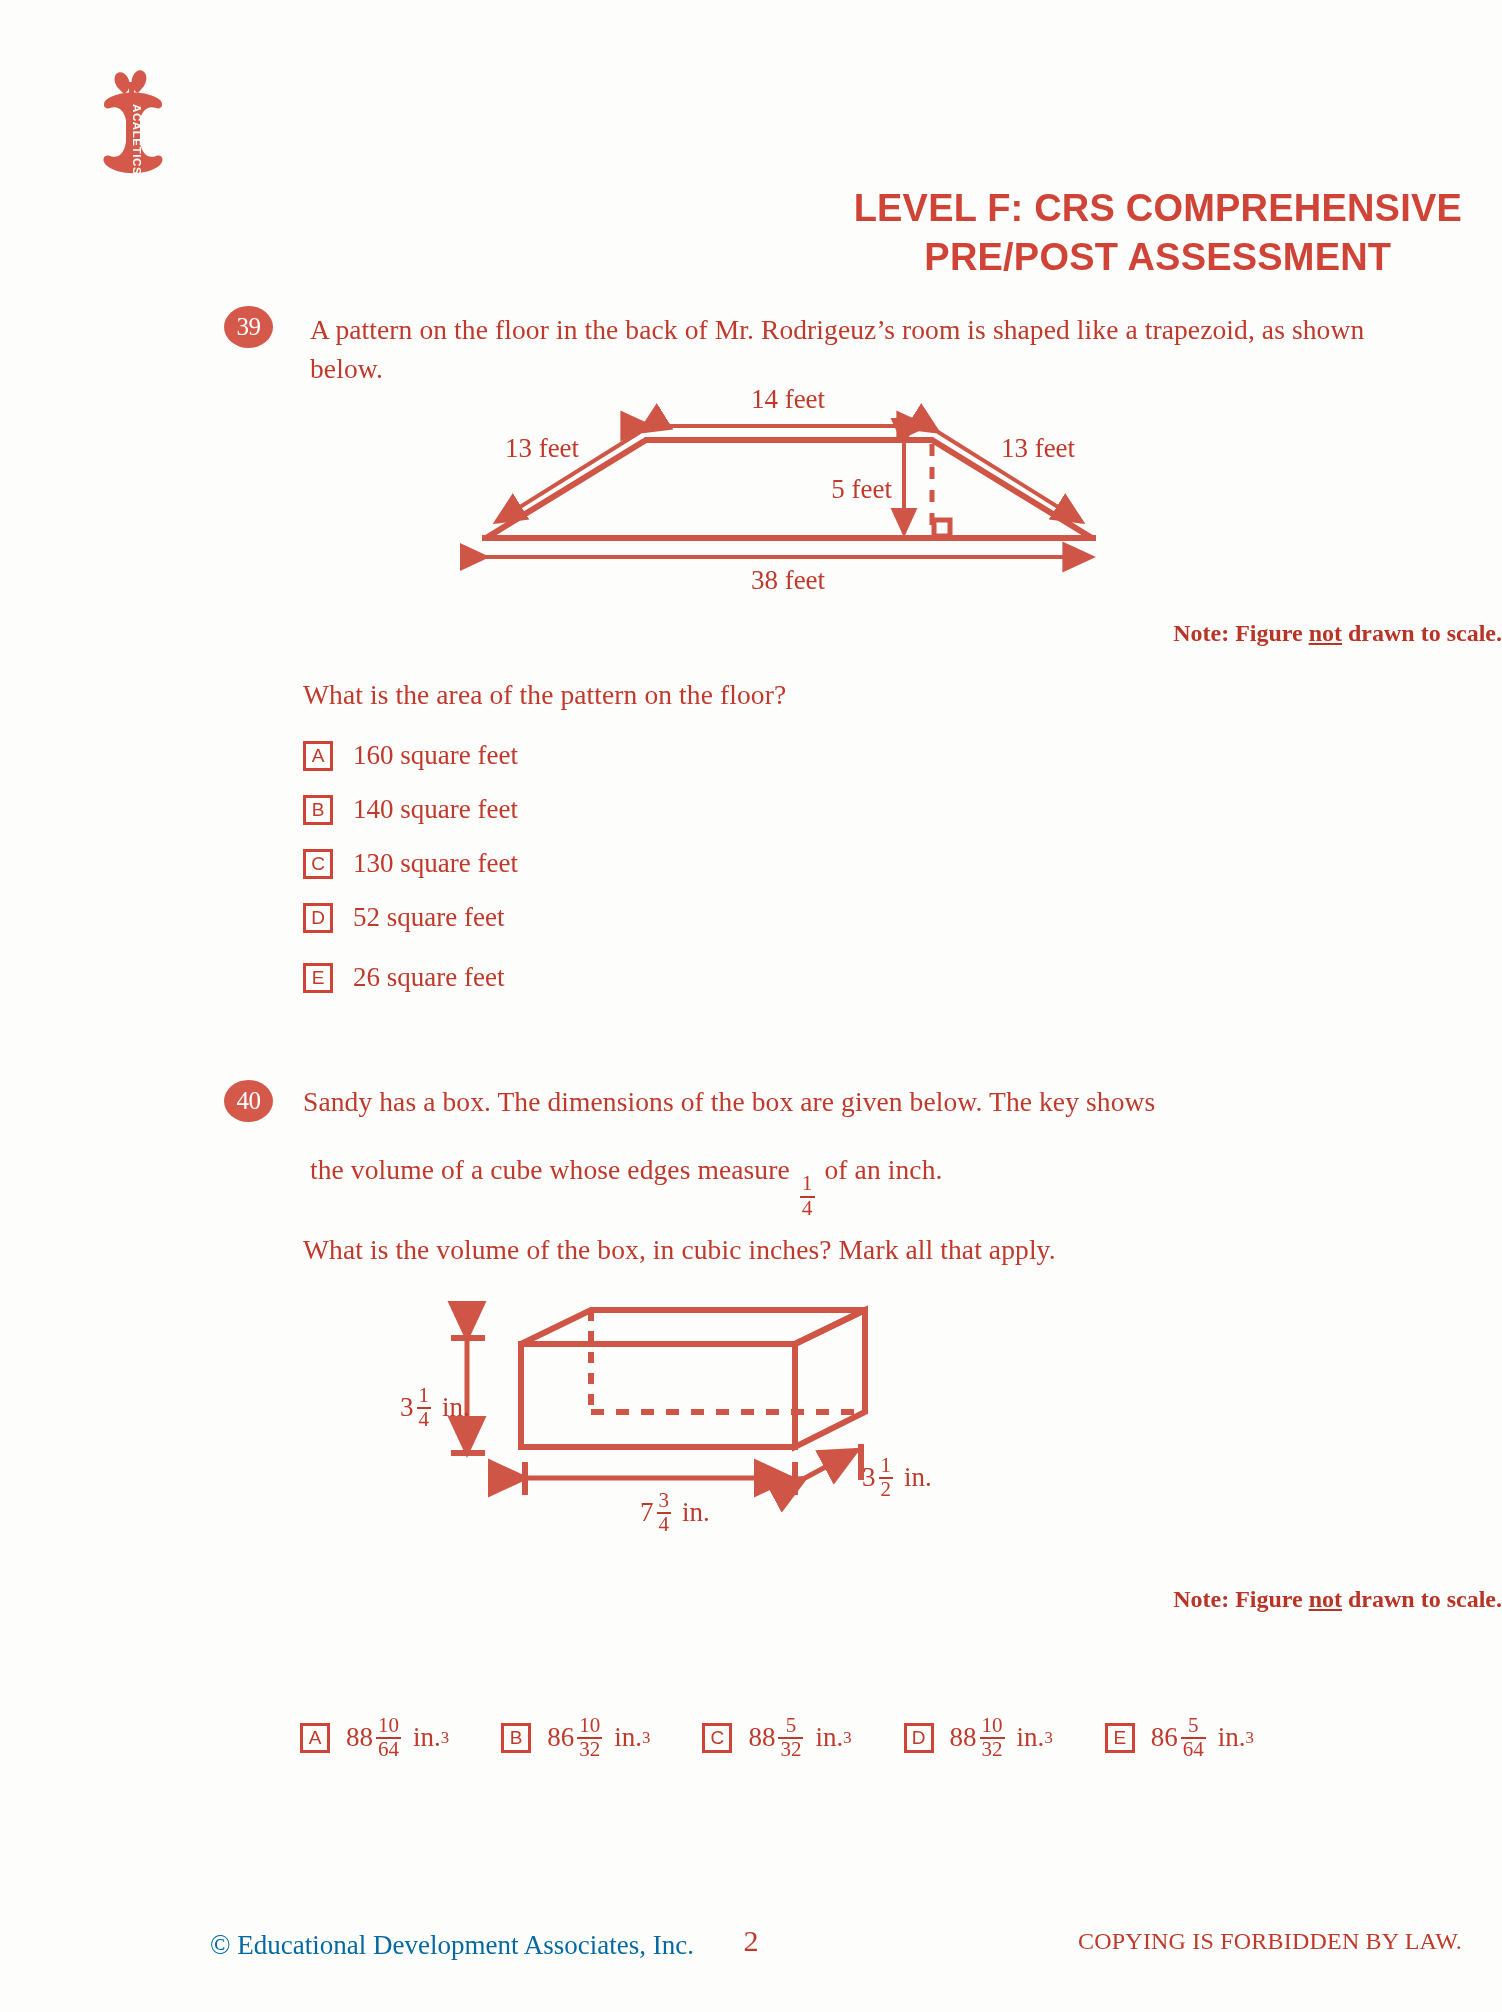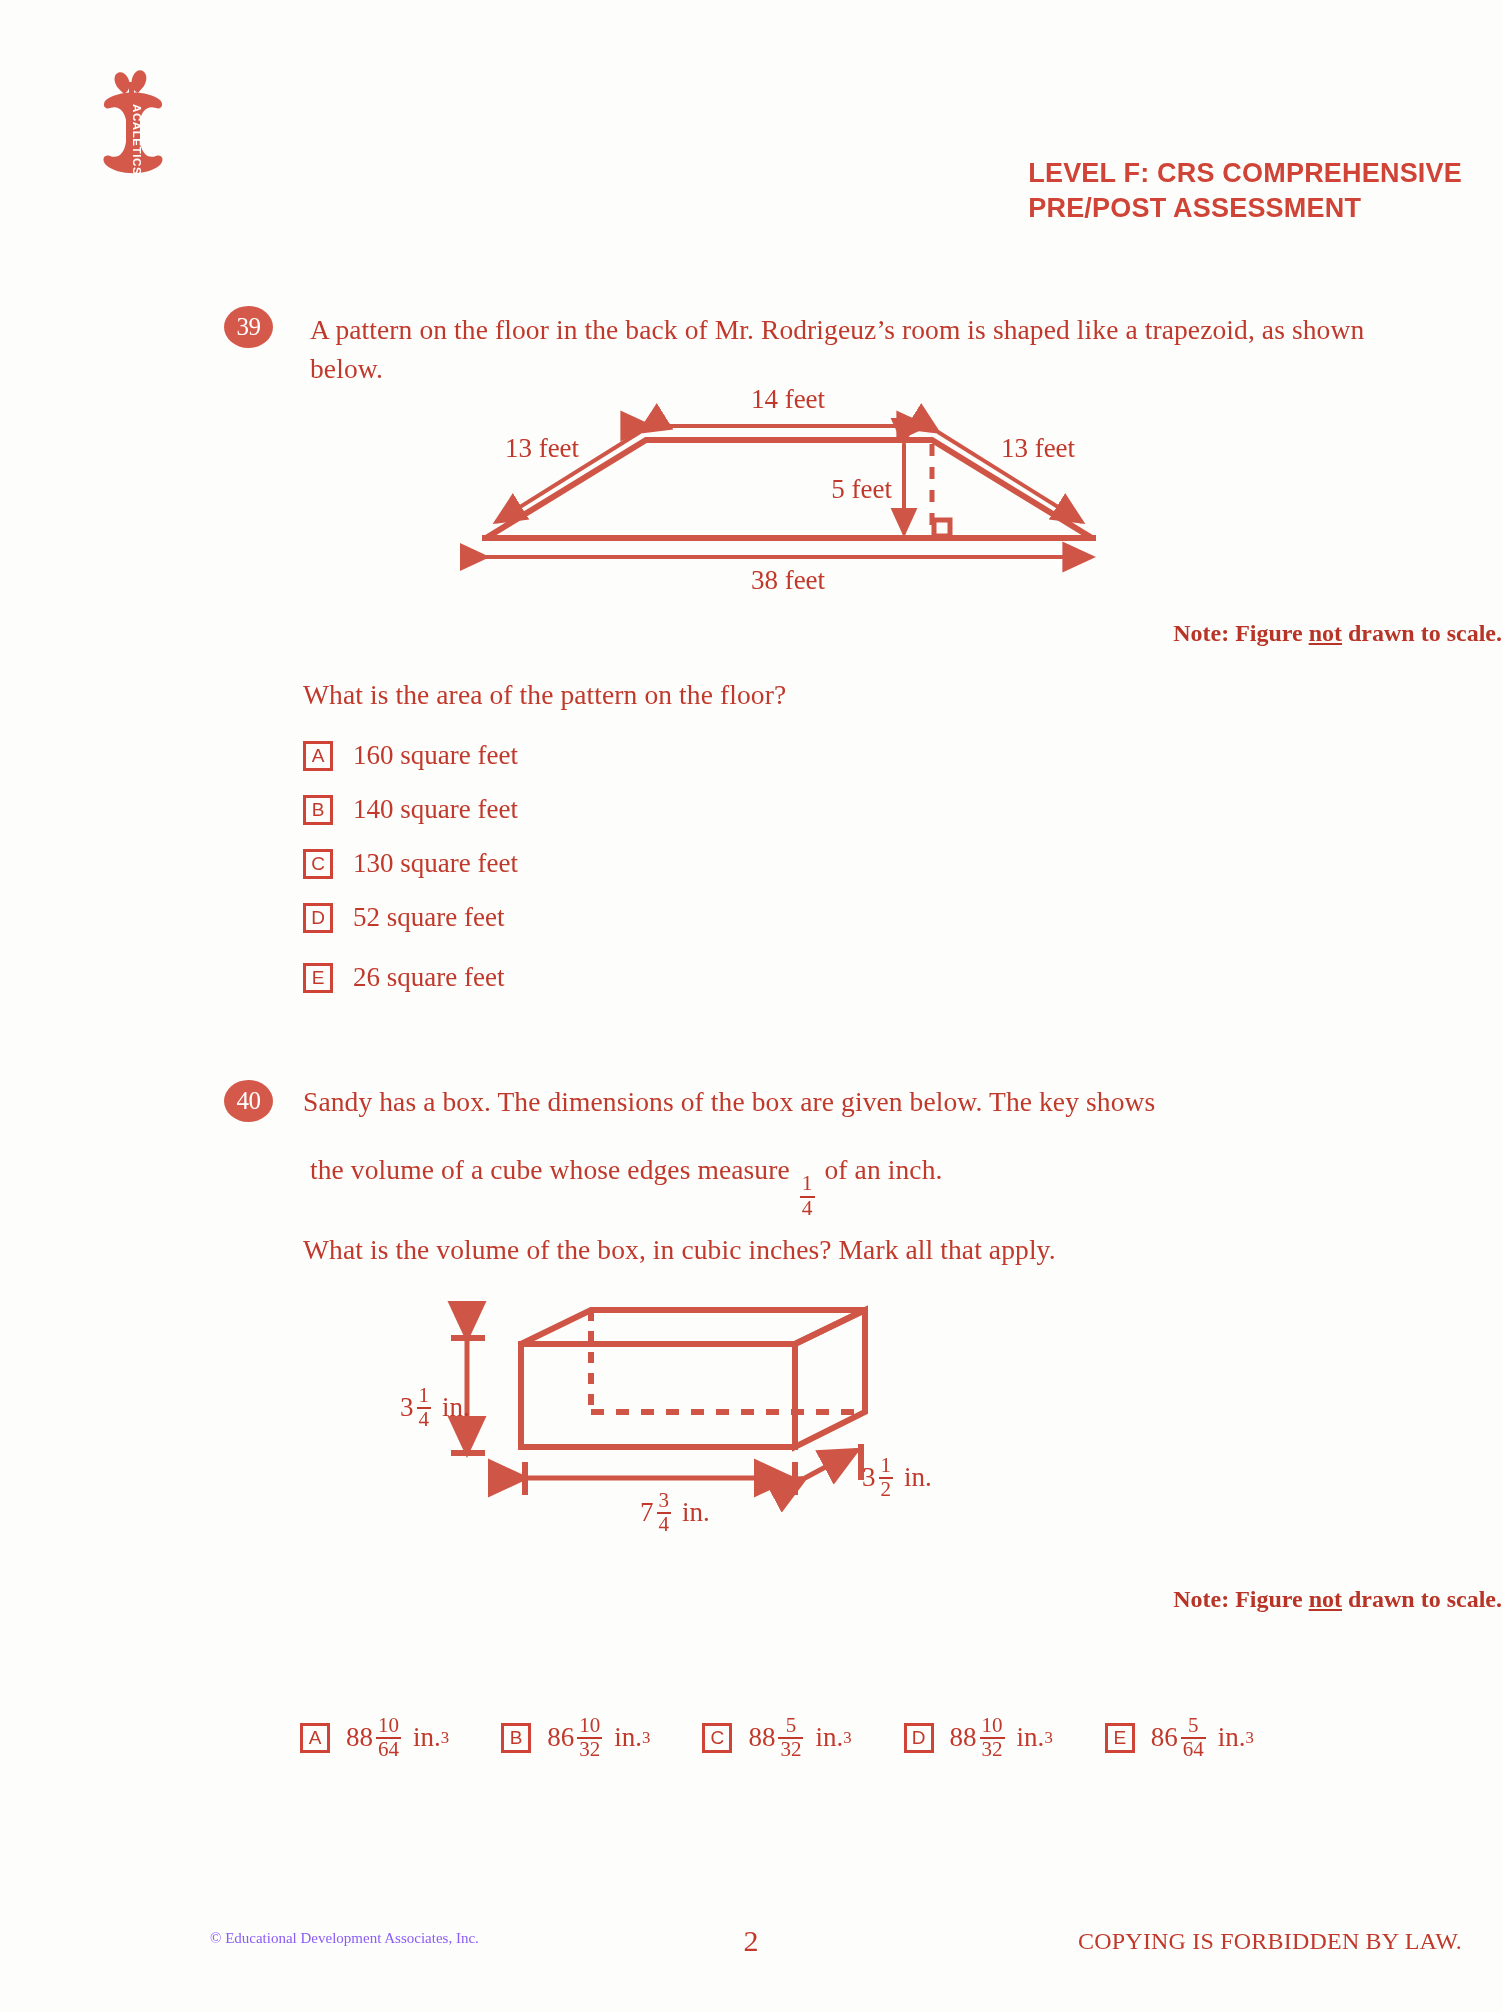--- a/index.html
+++ b/index.html
@@ -27,25 +27,25 @@
     left: 78px;
     top: 62px;
     width: 110px;
     height: 135px;
   }
 
   
   .header {
     position: absolute;
     right: 40px;
-    top: 156px;
-    text-align: left;
+    top: 184px;
+    text-align: center;
     font-family: "Liberation Sans", sans-serif;
     font-weight: bold;
-    font-size: 27px;
+    font-size: 38px;
     letter-spacing: 0.2px;
     line-height: 1.28;
     color: #cf4436;
   }
 
   
   .qnum {
     position: absolute;
     width: 49px;
     height: 42px;
@@ -143,22 +143,22 @@
     position: absolute;
     left: 0;
     top: 1930px;
     width: 1502px;
     height: 40px;
   }
   .footer-left {
     position: absolute;
     left: 210px;
     top: 0;
-    font-size: 15px;
-    color: #8b5cf6;
+    font-size: 27px;
+    color: #0369a1;
   }
   .footer-center {
     position: absolute;
     left: 0; right: 0;
     top: -6px;
     text-align: center;
     font-size: 30px;
     color: #c0392b;
   }
   .footer-right {

